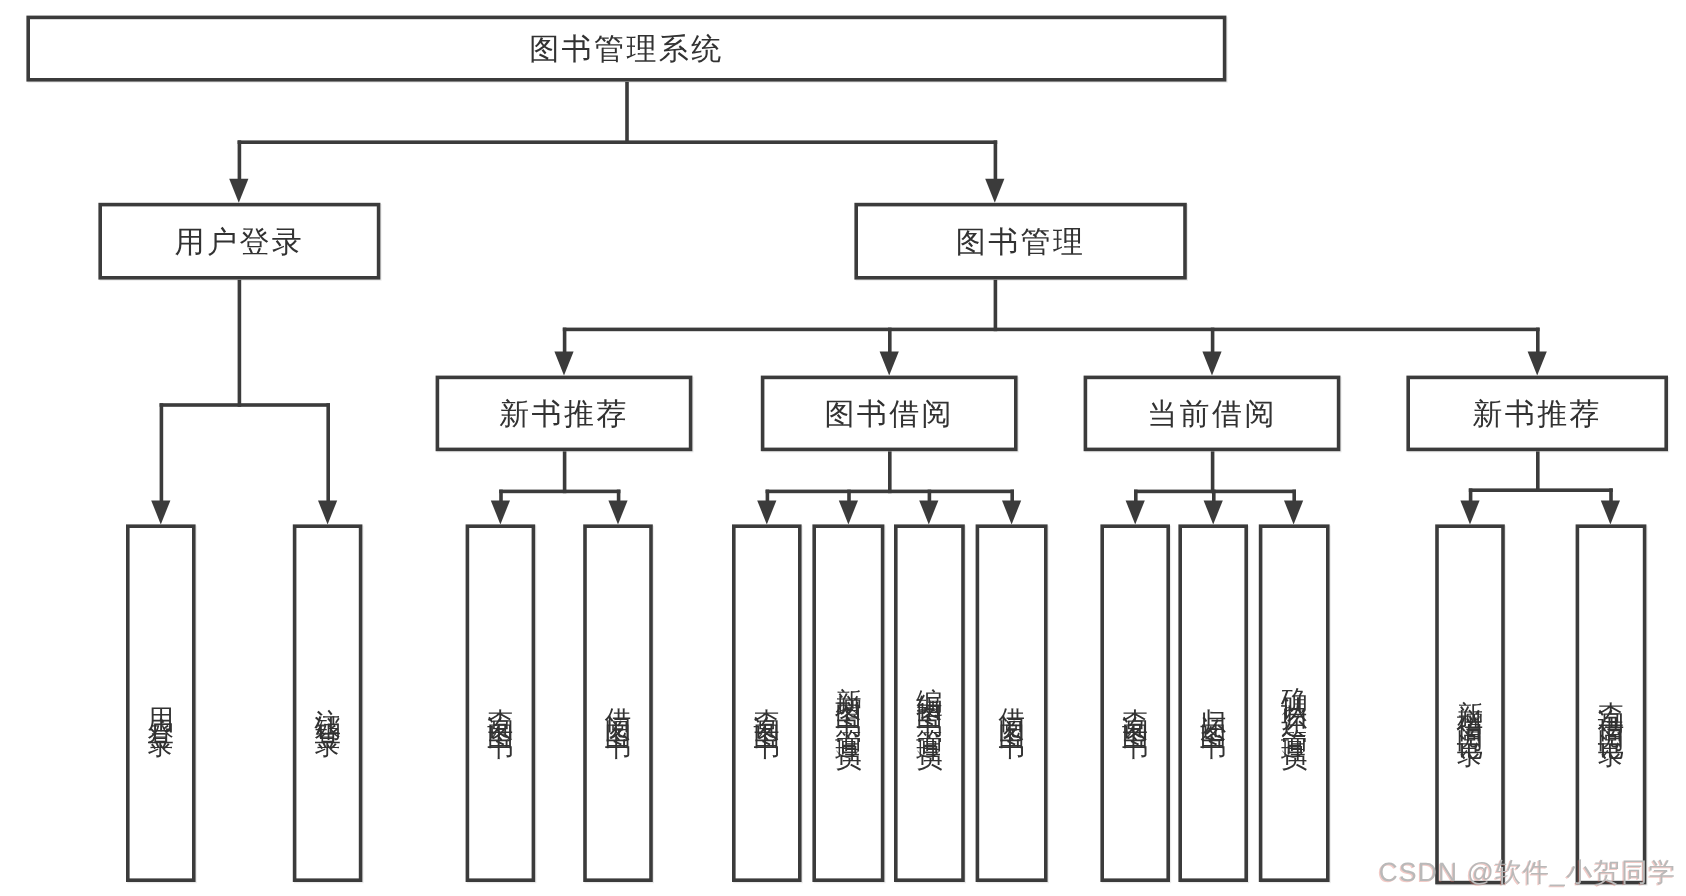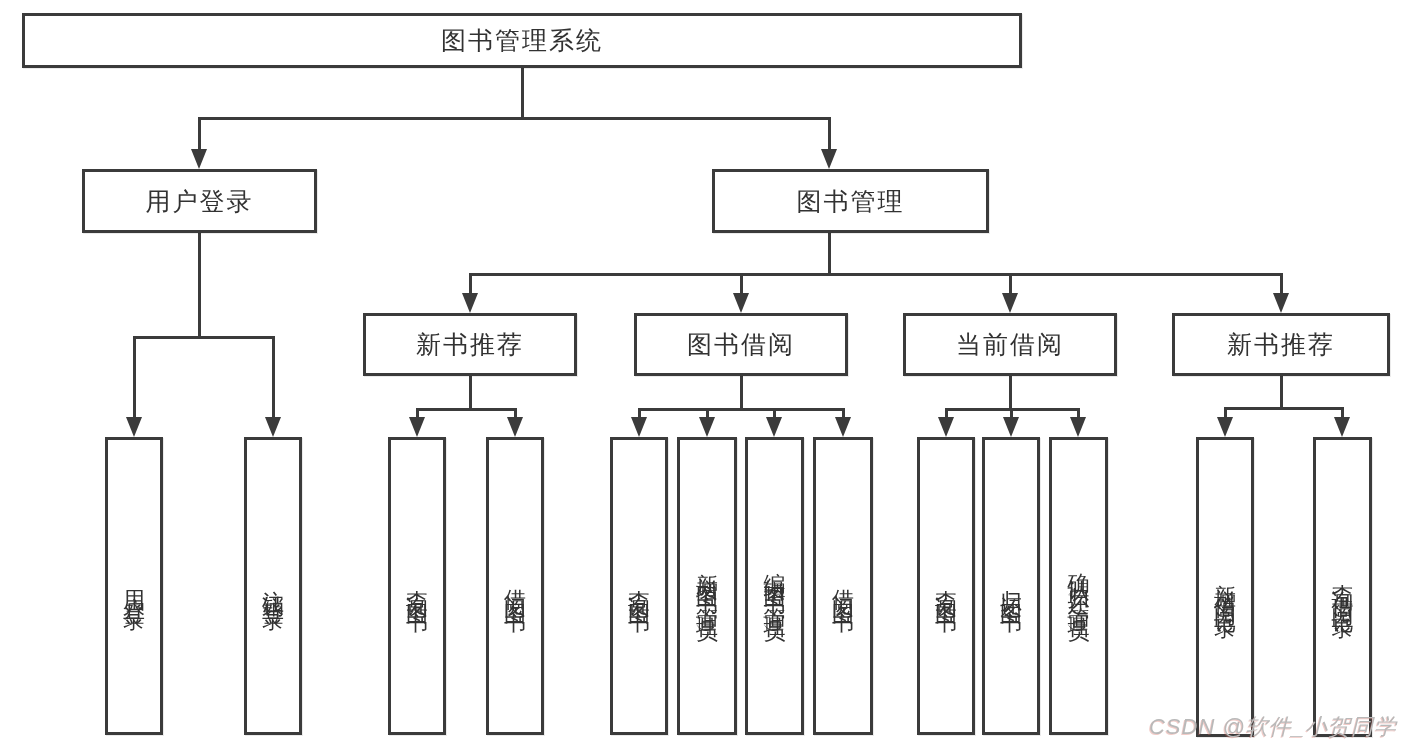--- a/index.html
+++ b/index.html
@@ -58,21 +58,20 @@
   #watermark {
     position: absolute;
     top: 712px;
     right: 8px;
     font-size: 22px;
     letter-spacing: 1px;
     color: var(--wm, #b9b9b9);
     text-shadow: -1px 1px 0 rgba(217,106,95,0.35);
     z-index: 9;
     white-space: nowrap;
-    font-style: italic;
   }
 </style>
 </head>
 <body>
 
 <div id="canvas" style="--bg: #ffffff; --line: #3b3b3b; --text: #323232; --boxbg: #ffffff; --wm: #b9b9b9; width: 1405px; height: 747px;">
   <div id="watermark">CSDN @软件_小贺同学</div>
 <div class="seg" style="left: 520.5px; top: 68px; width: 3px; height: 52px;"></div>
     <div class="seg" style="left: 197.5px; top: 117px; width: 633px; height: 3px;"></div>
     <div class="seg" style="left: 197.5px; top: 117px; width: 3px; height: 38px;"></div>

